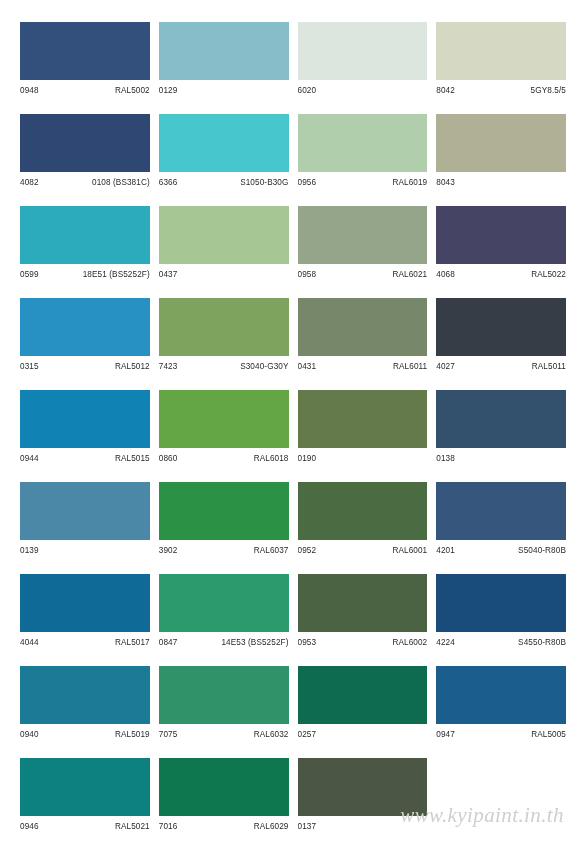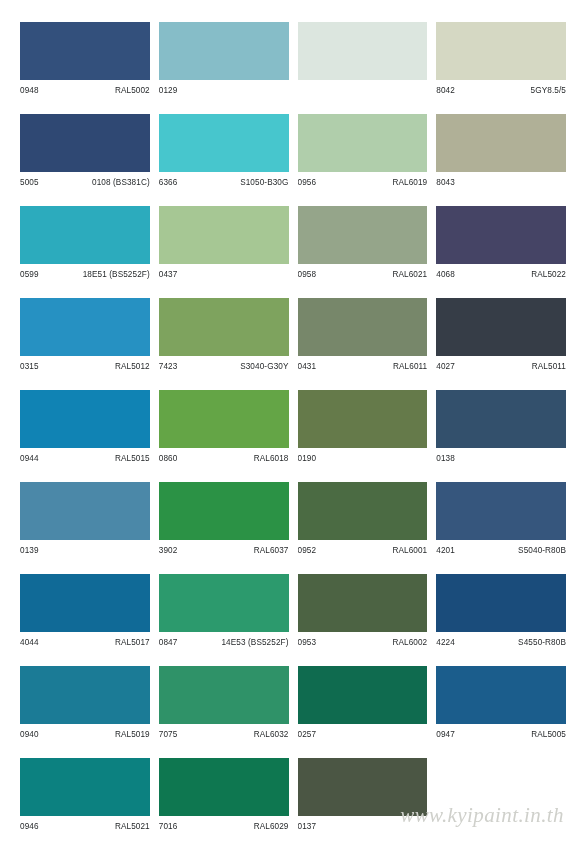--- a/index.html
+++ b/index.html
@@ -96,32 +96,36 @@
       </div>
       <div class="swatch-cell">
         <div class="swatch-chip" style="background-color: rgb(134, 189, 200);"></div>
         <div class="swatch-labels">
           <span class="swatch-code">0129</span>
           <span class="swatch-ref"></span>
         </div>
       </div>
       <div class="swatch-cell">
         <div class="swatch-chip" style="background-color: rgb(220, 230, 223);"></div>
+        <div class="swatch-labels">
+          <span class="swatch-code">6020</span>
+          <span class="swatch-ref"></span>
+        </div>
       </div>
       <div class="swatch-cell">
         <div class="swatch-chip" style="background-color: rgb(213, 216, 195);"></div>
         <div class="swatch-labels">
           <span class="swatch-code">8042</span>
           <span class="swatch-ref">5GY8.5/5</span>
         </div>
       </div>
       <div class="swatch-cell">
         <div class="swatch-chip" style="background-color: rgb(47, 72, 115);"></div>
         <div class="swatch-labels">
-          <span class="swatch-code">5005</span>
+          <span class="swatch-code">4082</span>
           <span class="swatch-ref">0108 (BS381C)</span>
         </div>
       </div>
       <div class="swatch-cell">
         <div class="swatch-chip" style="background-color: rgb(71, 198, 205);"></div>
         <div class="swatch-labels">
           <span class="swatch-code">6366</span>
           <span class="swatch-ref">S1050-B30G</span>
         </div>
       </div>

